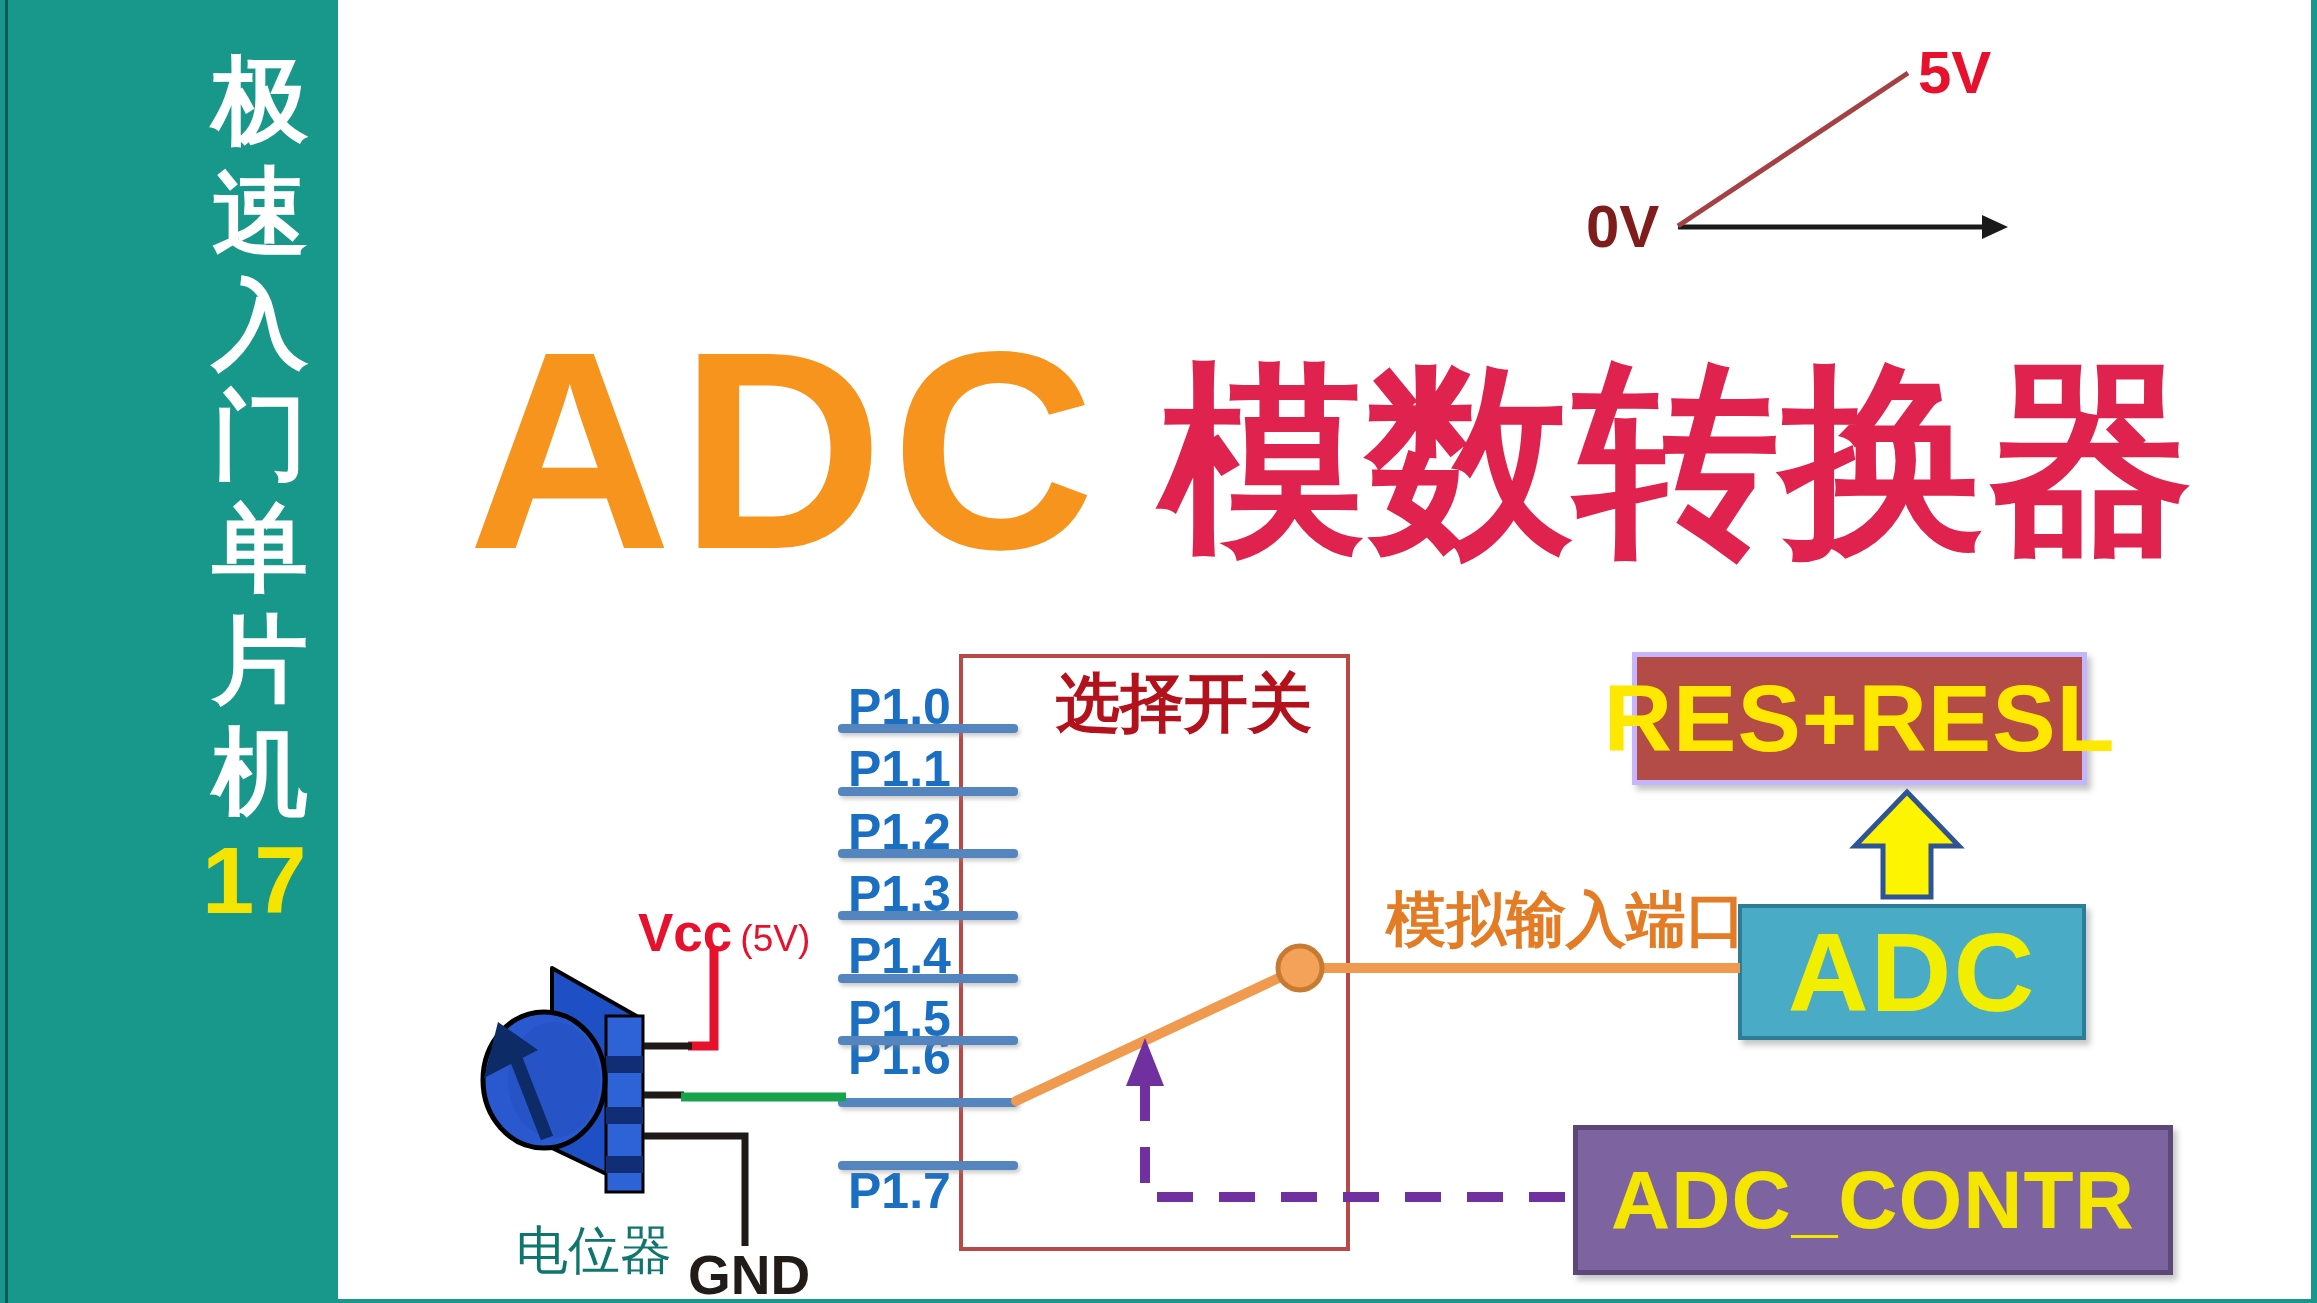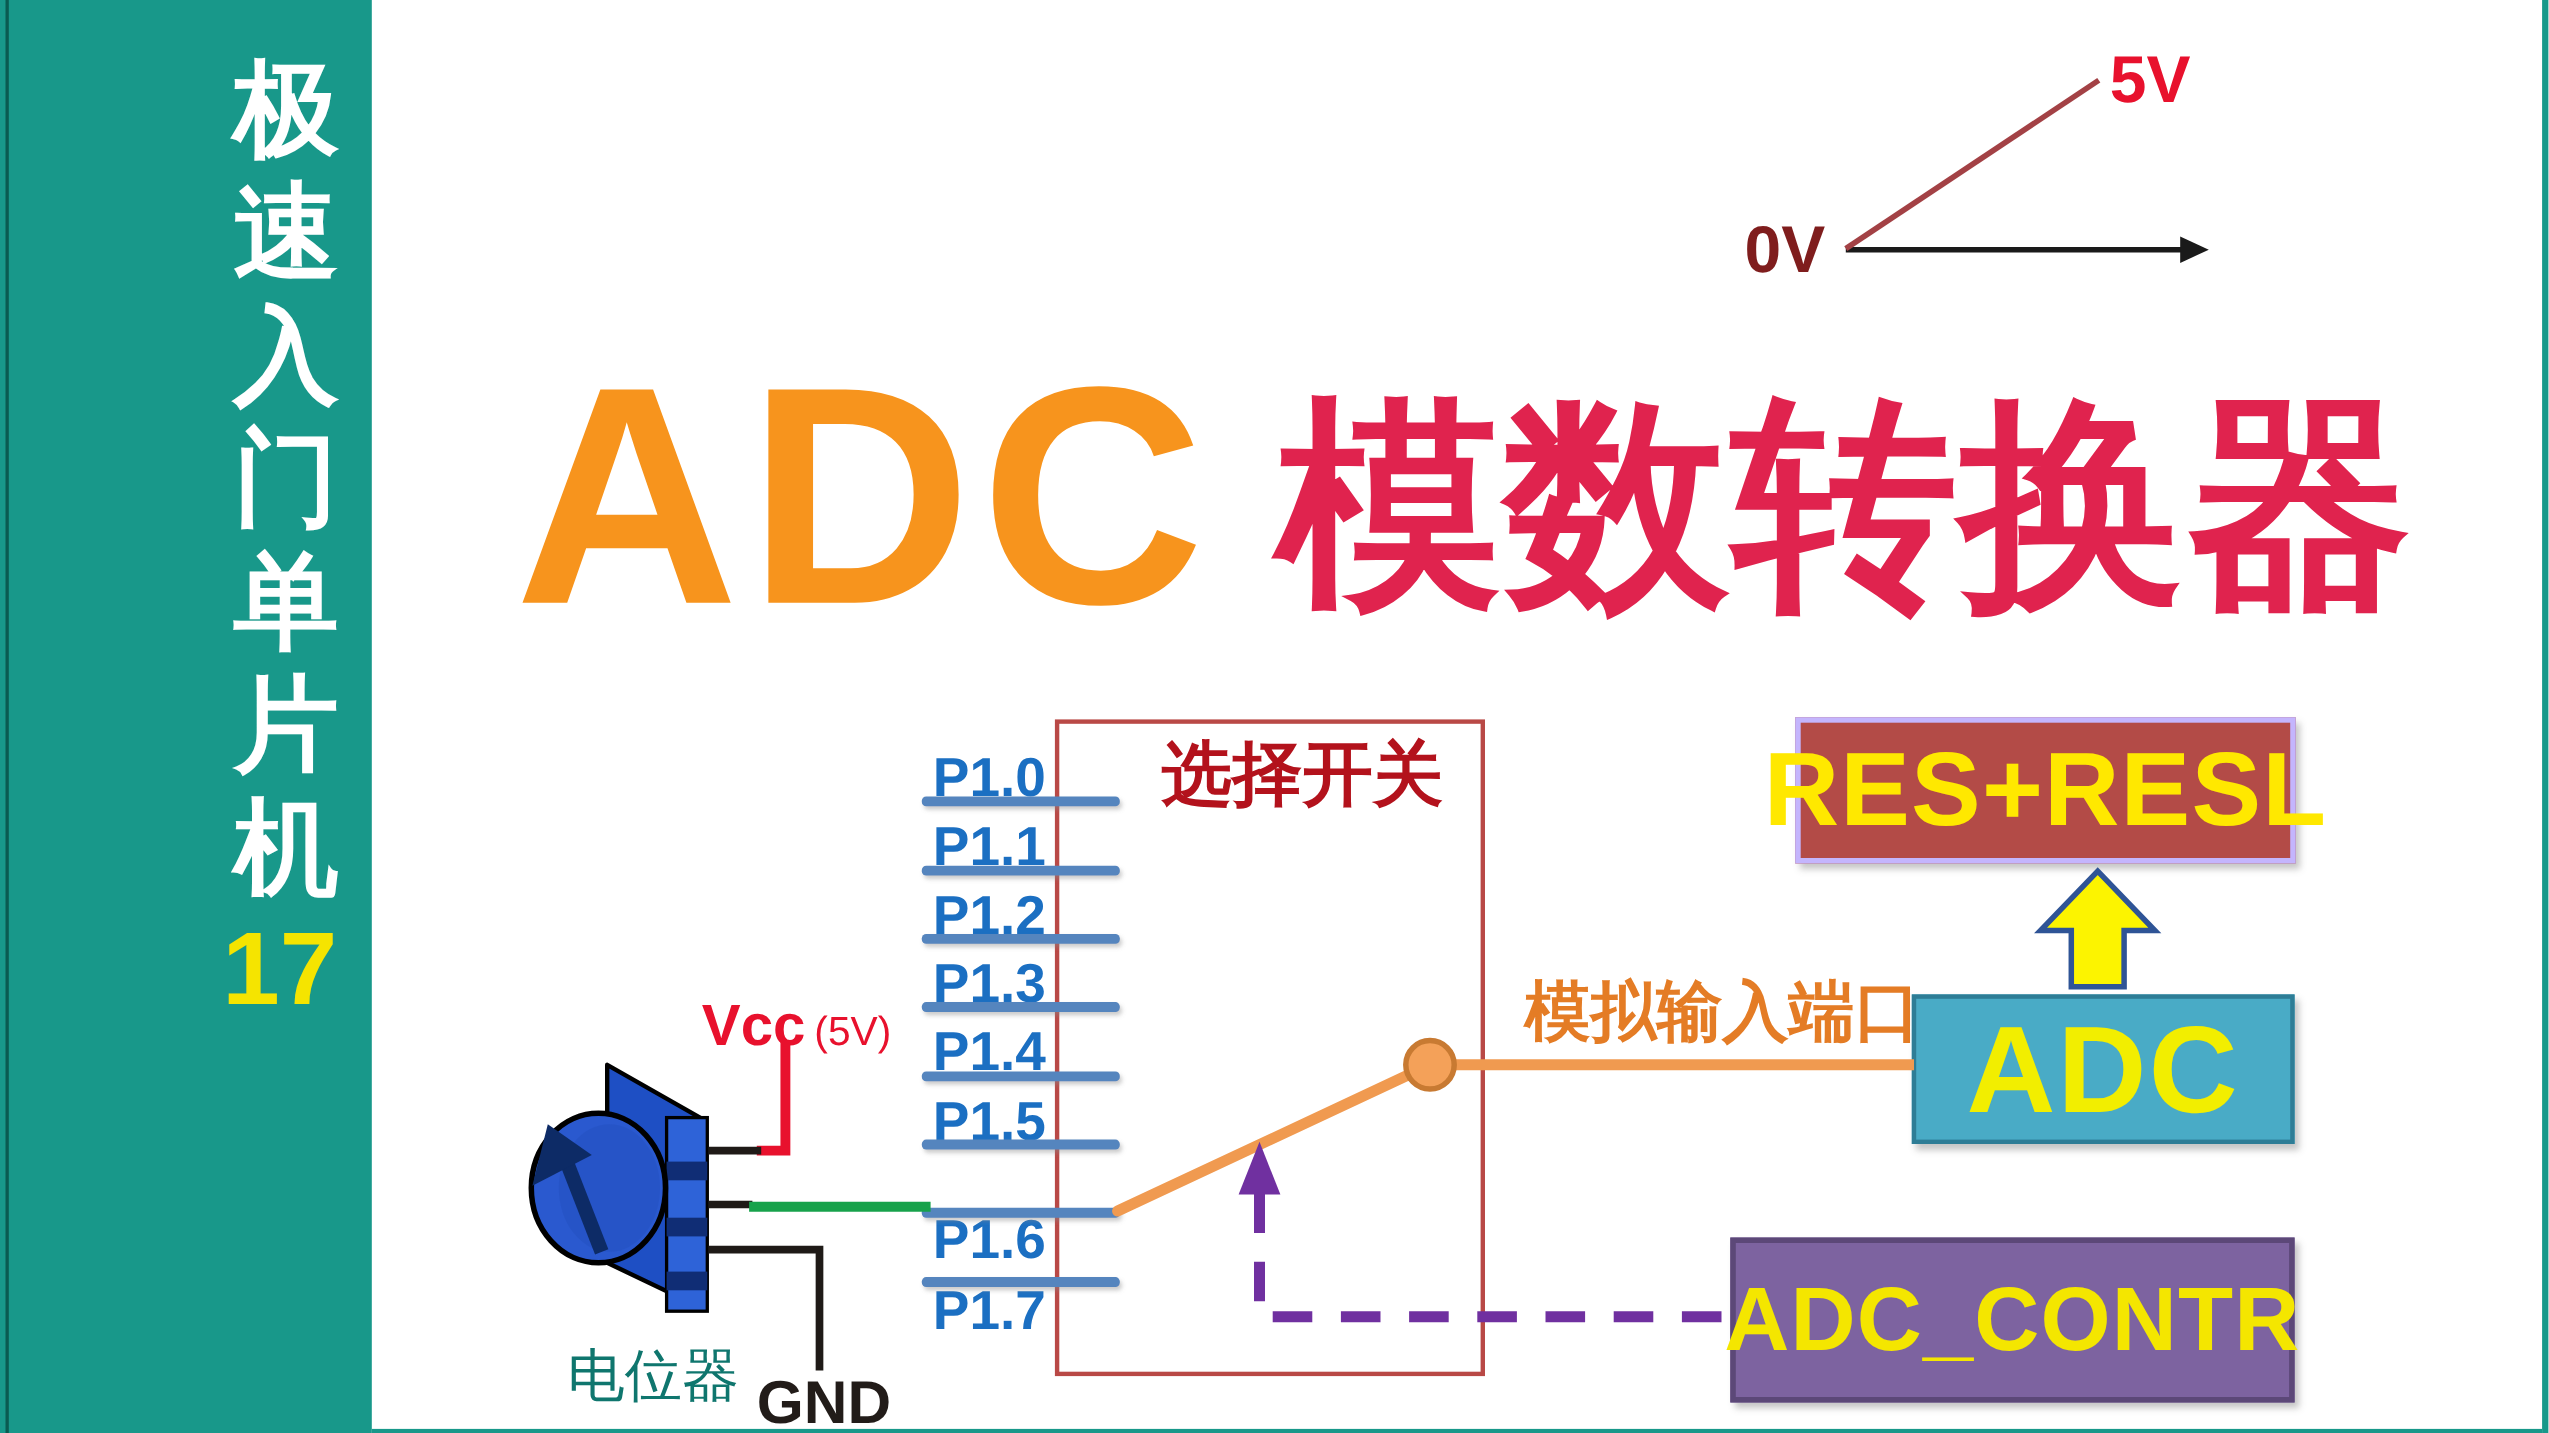--- a/index.html
+++ b/index.html
@@ -29,21 +29,21 @@
   .vcc-main{font-size:53px;font-weight:800;}
   .vcc-paren{font-size:37px;font-weight:400;margin-left:8px;}
   .pot-label{position:absolute;left:516px;top:1216px;font-size:52px;font-weight:400;color:#0f766e;white-space:nowrap;}
   .gnd-label{position:absolute;left:688px;top:1243px;font-size:55px;font-weight:800;color:#221C19;white-space:nowrap;}
   
   .block{position:absolute;display:flex;align-items:center;justify-content:center;box-sizing:border-box;box-shadow:4px 5px 6px rgba(90,90,90,.35);}
   .block-result{left:1632px;top:652px;width:455px;height:133px;background:#B34B47;border:5px solid #c4b5fd;}
   .block-result .txt{font-size:95px;font-weight:800;color:#FFE800;letter-spacing:1px;}
   .block-adc{left:1738px;top:904px;width:348px;height:136px;background:#49ABC6;border:4px solid #2E7D96;}
   .block-adc .txt{font-size:112px;font-weight:800;color:#F2EE00;letter-spacing:2px;}
-  .block-control{left:1573px;top:1125px;width:513px;height:150px;background:#7D63A0;border:5px solid #5C4878;}
+  .block-control{left:1573px;top:1125px;width:600px;height:150px;background:#7D63A0;border:5px solid #5C4878;}
   .block-control .txt{font-size:82px;font-weight:800;color:#F4E600;letter-spacing:1px;}
   
   .edge-right{position:absolute;right:0;top:0;width:6px;height:1303px;background:#18988A;}
   .edge-bottom{position:absolute;left:338px;bottom:0;height:4px;width:1973px;background:#18988A;}
   
   .overlay{position:absolute;left:0;top:0;width:2317px;height:1303px;pointer-events:none;}
 </style>
 </head>
 <body>
 
@@ -71,21 +71,21 @@
 
   <div class="switch-box"></div>
   <div class="switch-label">选择开关</div>
 
   <div class="pin-label" style="top:678px;">P1.0</div>
   <div class="pin-label" style="top:740px;">P1.1</div>
   <div class="pin-label" style="top:803px;">P1.2</div>
   <div class="pin-label" style="top:865px;">P1.3</div>
   <div class="pin-label" style="top:927px;">P1.4</div>
   <div class="pin-label" style="top:990px;">P1.5</div>
-  <div class="pin-label" style="top:1098px;">P1.6</div>
+  <div class="pin-label" style="top:1028px;">P1.6</div>
   <div class="pin-label" style="top:1114px;margin-top:48px;">P1.7</div>
 
   <div class="analog-label">模拟输入端口</div>
   <div class="vcc-label">
     <span class="vcc-main">Vcc</span><span class="vcc-paren">(5V)</span>
   </div>
   <div class="pot-label">电位器</div>
   <div class="gnd-label">GND</div>
 
   <div class="block block-result">

